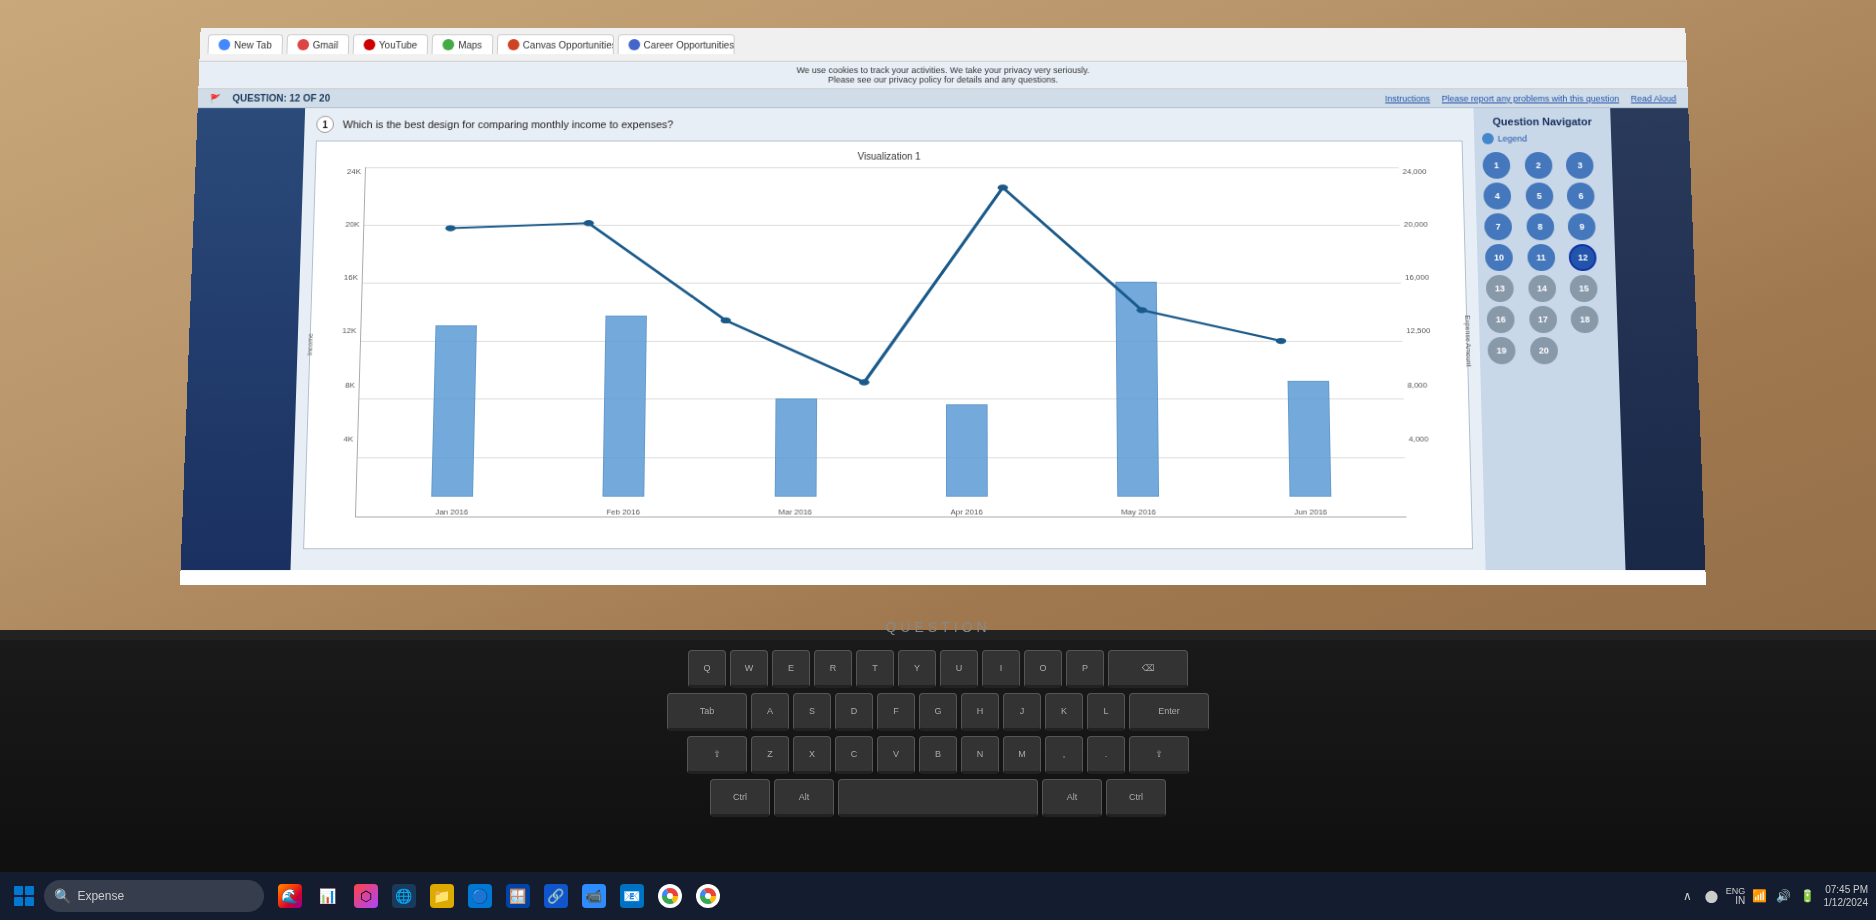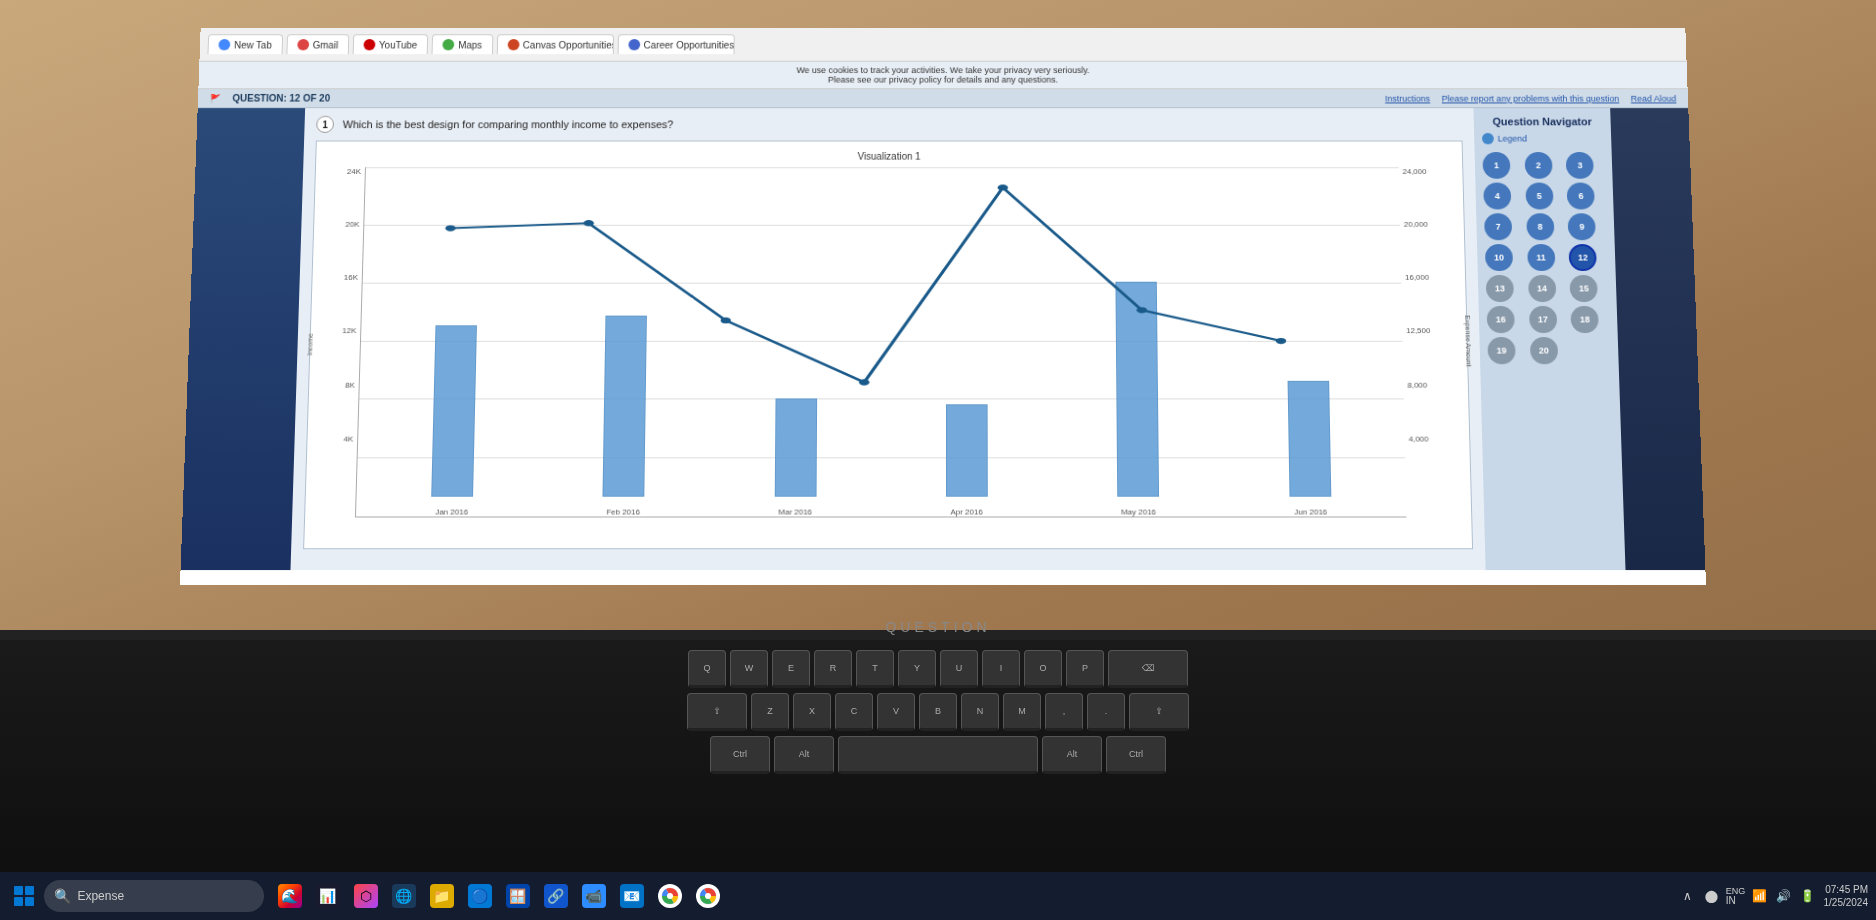--- a/index.html
+++ b/index.html
@@ -583,20 +583,33 @@
         <div class="key">W</div>
         <div class="key">E</div>
         <div class="key">R</div>
         <div class="key">T</div>
         <div class="key">Y</div>
         <div class="key">U</div>
         <div class="key">I</div>
         <div class="key">O</div>
         <div class="key">P</div>
         <div class="key wider">⌫</div>
+      </div>
+      <div class="key-row">
+        <div class="key wider">Tab</div>
+        <div class="key">A</div>
+        <div class="key">S</div>
+        <div class="key">D</div>
+        <div class="key">F</div>
+        <div class="key">G</div>
+        <div class="key">H</div>
+        <div class="key">J</div>
+        <div class="key">K</div>
+        <div class="key">L</div>
+        <div class="key wider">Enter</div>
       </div>
       <div class="key-row">
         <div class="key wide">⇧</div>
         <div class="key">Z</div>
         <div class="key">X</div>
         <div class="key">C</div>
         <div class="key">V</div>
         <div class="key">B</div>
         <div class="key">N</div>
         <div class="key">M</div>
@@ -865,32 +878,32 @@
         </svg>
       </div>
     </div>
   </div>
 
   <div class="system-tray">
     <div class="tray-icons">
       <div class="tray-icon">∧</div>
       <div class="tray-icon">⬤</div>
       <div class="tray-icon">
-        <div style="text-align:left;line-height:1;">
+        <div style="text-align:right;line-height:1;">
           <div style="font-size:9px;">ENG</div>
           <div style="font-size:10px;">IN</div>
         </div>
       </div>
       <div class="tray-icon">📶</div>
       <div class="tray-icon">🔊</div>
       <div class="tray-icon">🔋</div>
     </div>
     <div class="tray-time">
       <div>07:45 PM</div>
-      <div>1/25/2024</div>
+      <div>1/12/2024</div>
     </div>
   </div>
 </div>
 
 <div class="weather-widget">
   <div class="weather-badge">3</div>
   <span class="weather-icon-cloud">☁️</span>
   <div>
     <div class="weather-temp">70°F</div>
     <div class="weather-desc">Light rain</div>

